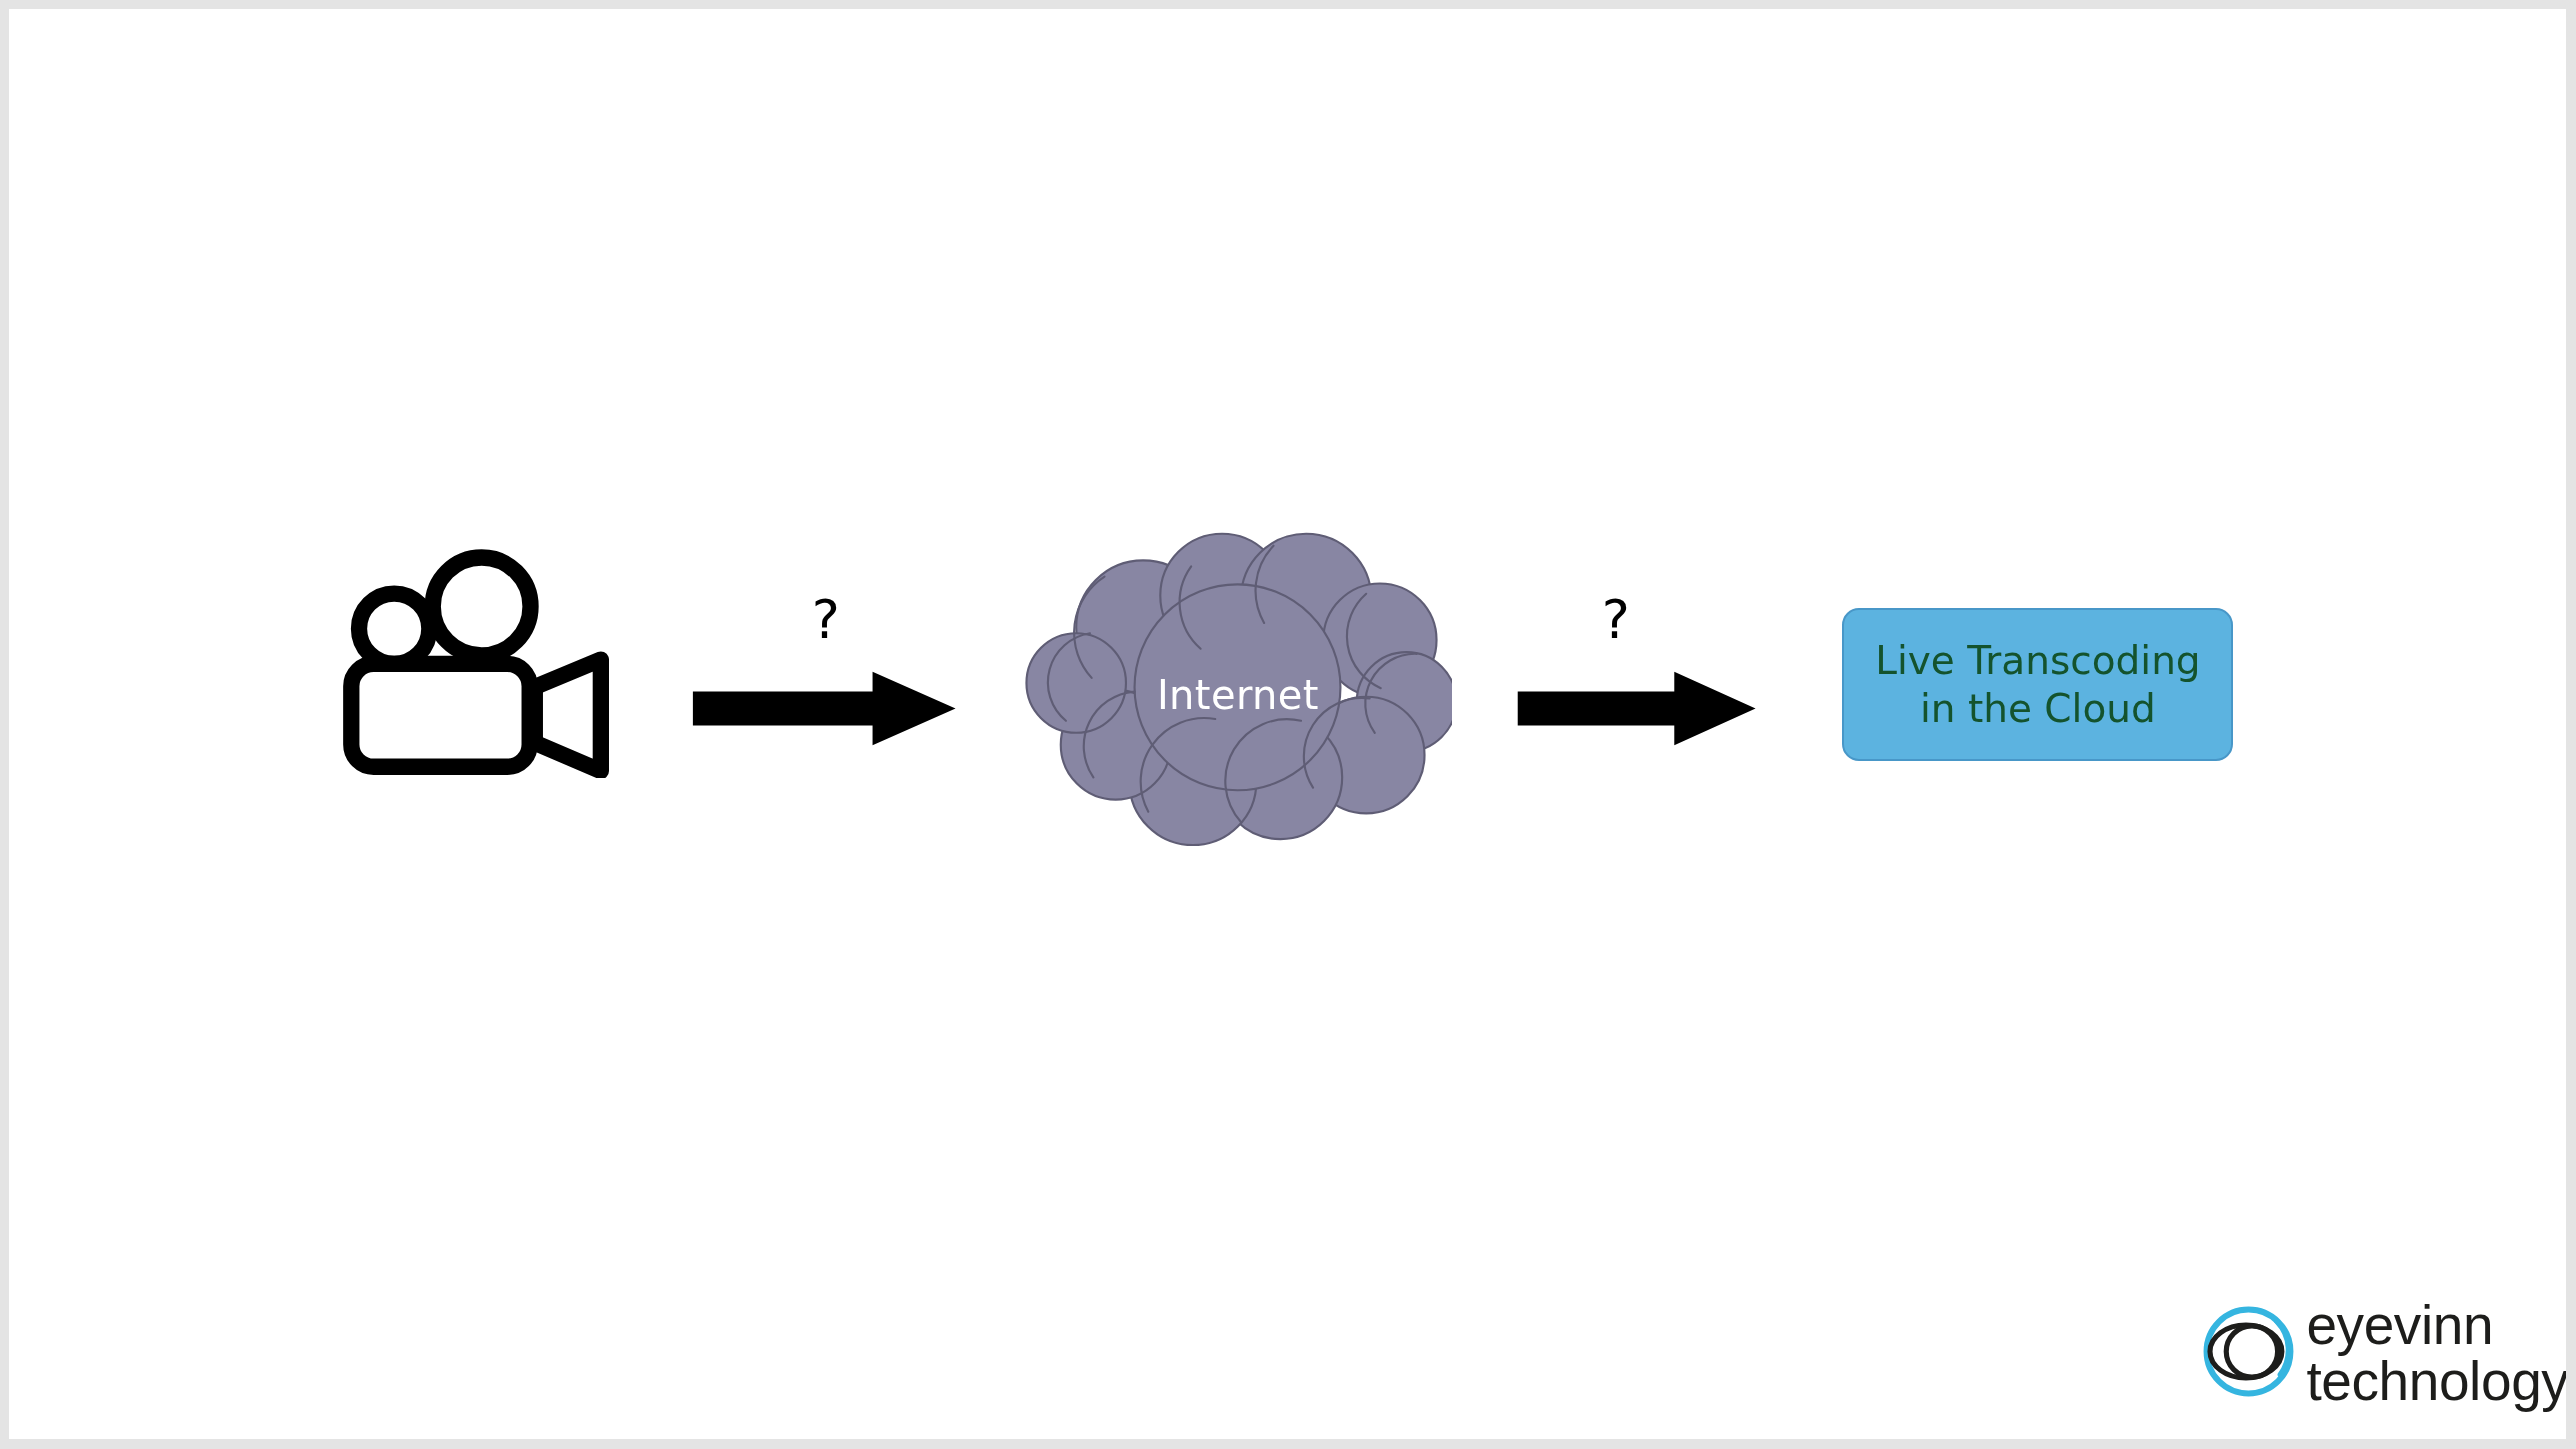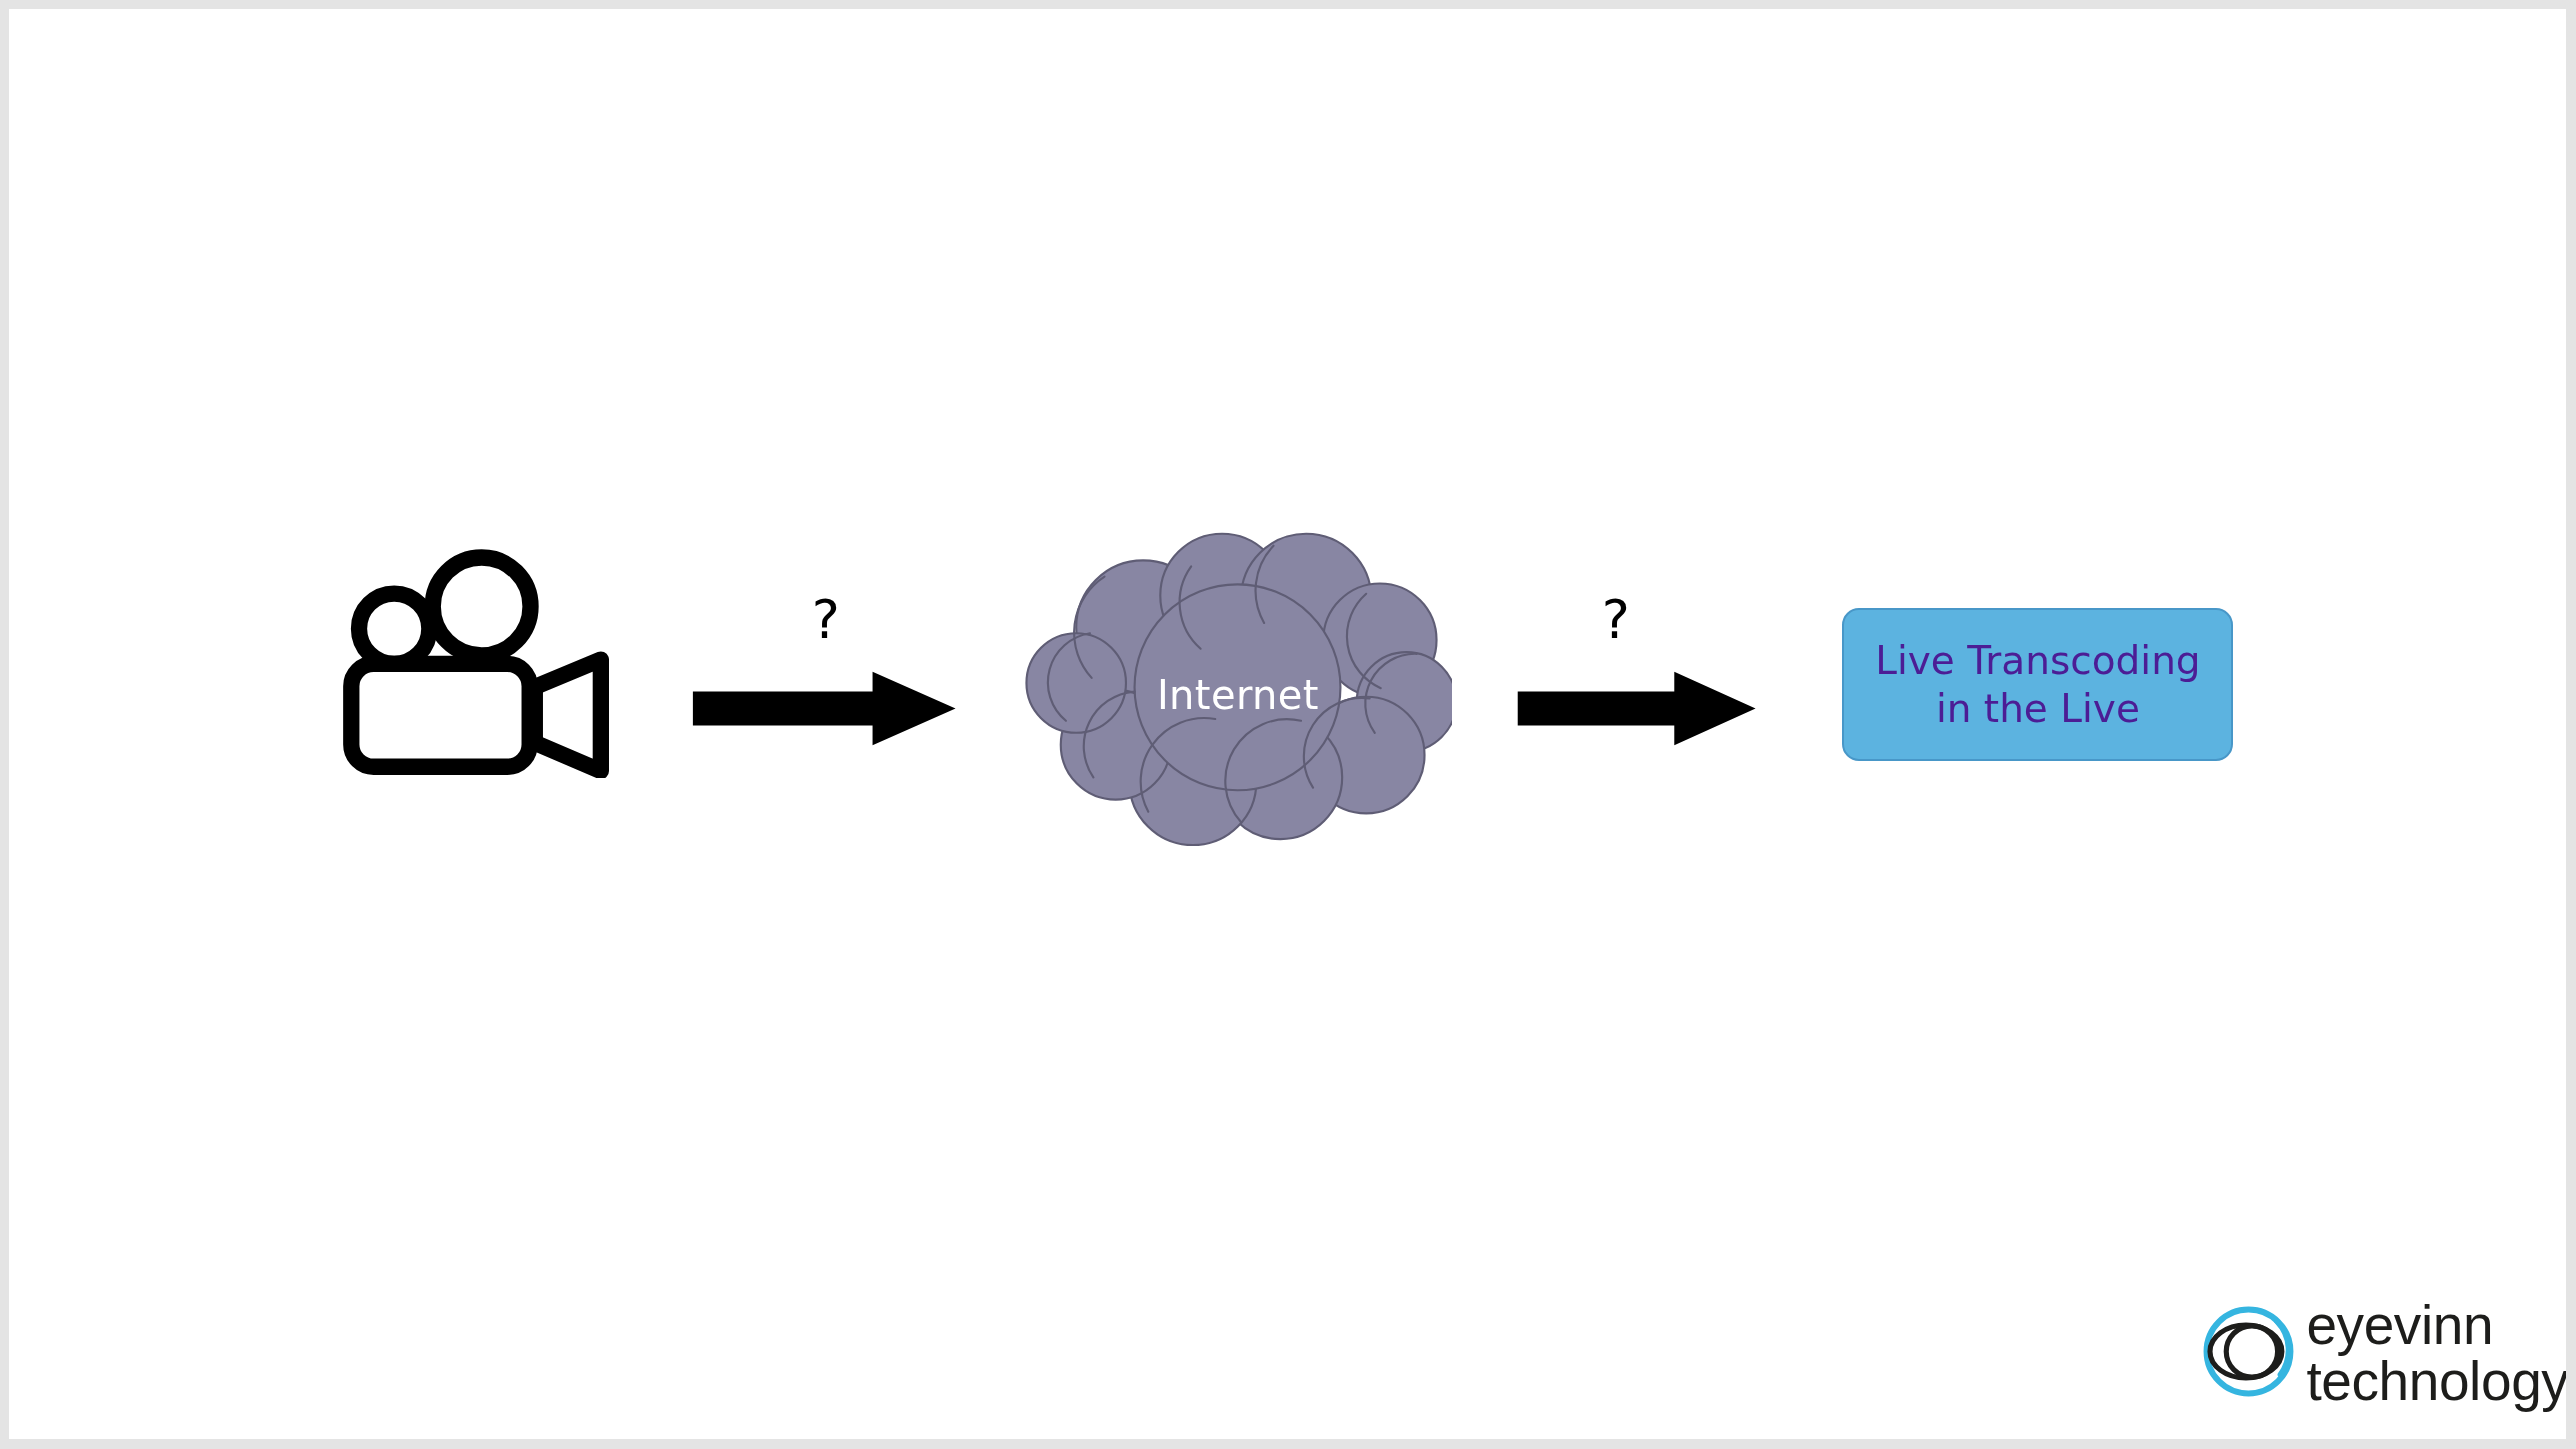--- a/index.html
+++ b/index.html
@@ -102,21 +102,21 @@
     background: #5cb3e0;
     border: 2.6px solid #4897c8;
     border-radius: 17px;
     box-sizing: border-box;
     display: flex;
     flex-direction: column;
     align-items: center;
     justify-content: center;
   }
   #transcoding-box .box-line {
-    color: #4c1d95;
+    color: #14532d;
     font-size: 39px;
     line-height: 1.22;
     font-weight: 400;
     white-space: nowrap;
     font-family: "DejaVu Sans", "Liberation Sans", sans-serif;
   }
 
   
   #logo {
     left: 2189px;
@@ -199,21 +199,21 @@
 
     <div class="arrow-group" id="arrow-group-2">
       <div class="qmark" id="qmark-2">?</div>
       <svg id="arrow-2" class="arrow-shape" width="249" height="77" viewBox="0 0 290 90" xmlns="http://www.w3.org/2000/svg">
         <path d="M 5 25 L 188 25 L 188 2 L 283 45 L 188 88 L 188 65 L 5 65 Z" fill="#000000"></path>
       </svg>
     </div>
 
     <div class="node" id="transcoding-box">
       <span class="box-line">Live Transcoding</span>
-      <span class="box-line">in the Live</span>
+      <span class="box-line">in the Cloud</span>
     </div>
 
     <div class="node" id="logo">
       <svg id="logo-mark" width="101" height="101" viewBox="0 0 118 118" xmlns="http://www.w3.org/2000/svg">
 
         <circle cx="59" cy="59" r="49" fill="none" stroke="#35b5e0" stroke-width="7"></circle>
         <path d="M 92 24 A 48 48 0 0 1 96 86" fill="none" stroke="#35b5e0" stroke-width="6" stroke-linecap="round"></path>
 
         <ellipse cx="56" cy="59" rx="42" ry="31" fill="none" stroke="#1d1d1b" stroke-width="6"></ellipse>
 

